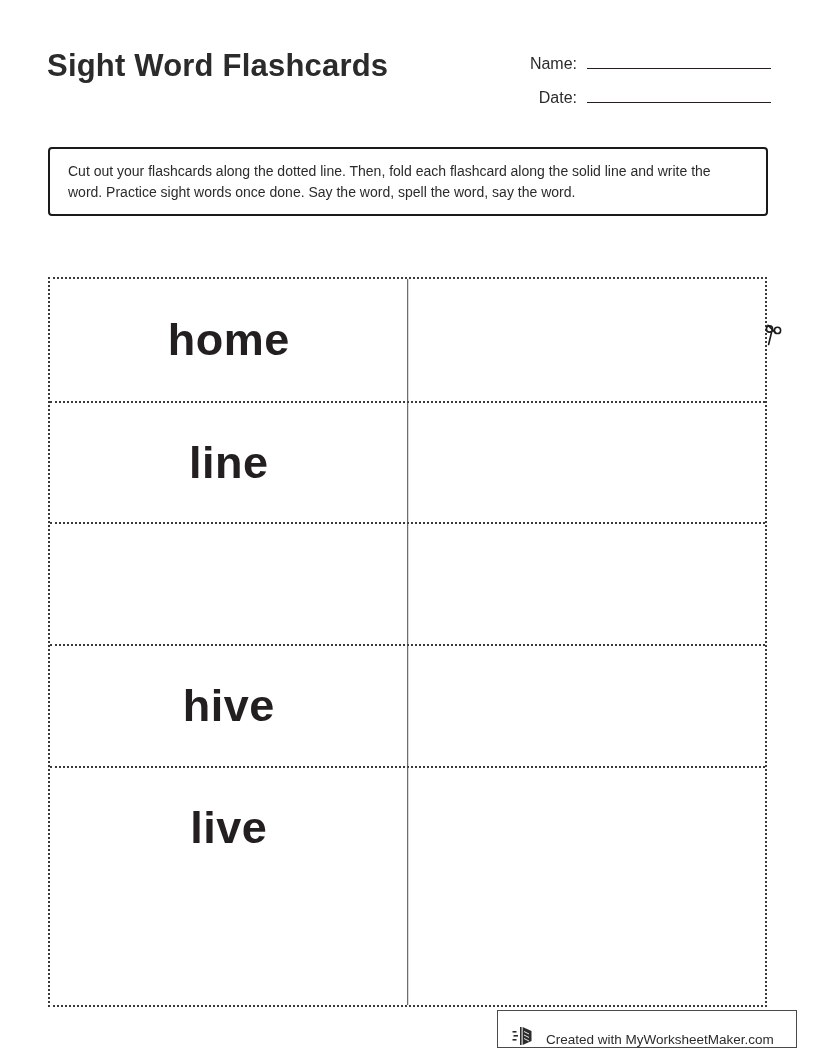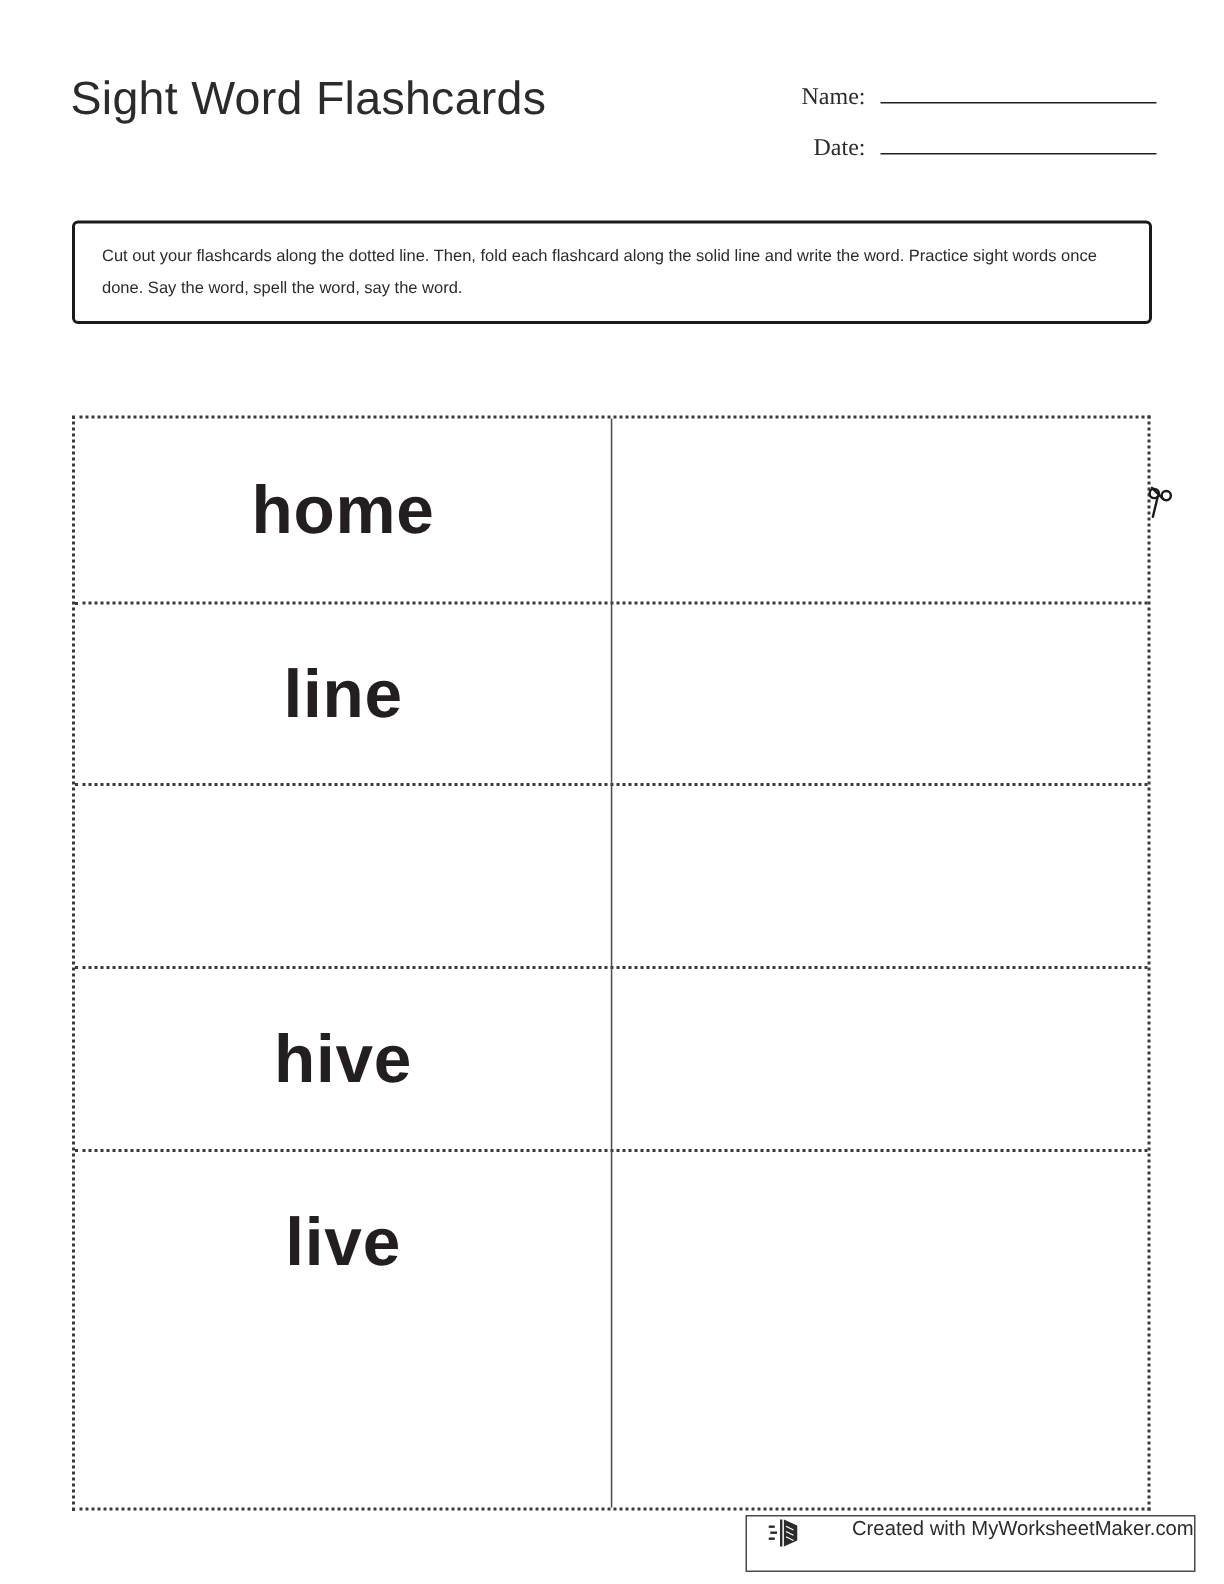--- a/index.html
+++ b/index.html
@@ -15,39 +15,39 @@
     color: #231f20;
     overflow: hidden;
   }
 
   
   #page-title {
     position: absolute;
     left: 47px;
     top: 48px;
     font-size: 31px;
-    font-weight: 400;
+    font-weight: 700;
     letter-spacing: 0.2px;
     color: #2b2b2b;
     white-space: nowrap;
   }
 
   #name-date-block {
     position: absolute;
     left: 513px;
     top: 48px;
     width: 258px;
   }
   .field-row {
     display: flex;
     align-items: baseline;
     height: 34px;
   }
   .field-label {
-    font-family: Liberation Serif, serif;
+    font-family: Liberation Sans, sans-serif;
     font-size: 16px;
     color: #2b2b2b;
     width: 64px;
     text-align: right;
     padding-right: 10px;
     white-space: nowrap;
   }
   .field-line {
     flex: 1;
     border-bottom: 1.4px solid #231f20;
@@ -64,21 +64,21 @@
     box-sizing: border-box;
     border: 2.2px solid #1a1a1a;
     border-radius: 4px;
     background: #ffffff;
   }
   #instruction-text {
     position: absolute;
     left: 18px;
     right: 18px;
     top: 12px;
-    font-size: 11px;
+    font-size: 14px;
     line-height: 21px;
     color: #2b2b2b;
   }
 
   
   #flashcard-grid {
     position: absolute;
     left: 48px;
     top: 277px;
     width: 719px;
@@ -139,23 +139,22 @@
   #footer-badge {
     position: absolute;
     left: 497px;
     top: 1010px;
     width: 300px;
     height: 38px;
     box-sizing: border-box;
     border: 1.4px solid #4a4a4a;
     background: #ffffff;
     display: flex;
-    align-items: flex-start;
+    align-items: flex-end;
     padding-left: 14px;
-    gap: 22px;
   }
   #footer-logo {
     width: 26px;
     height: 22px;
     flex: 0 0 auto;
     margin-right: 8px;
     color: #2b2b2b;
   }
   #footer-logo svg { display: block; }
   #footer-text {

